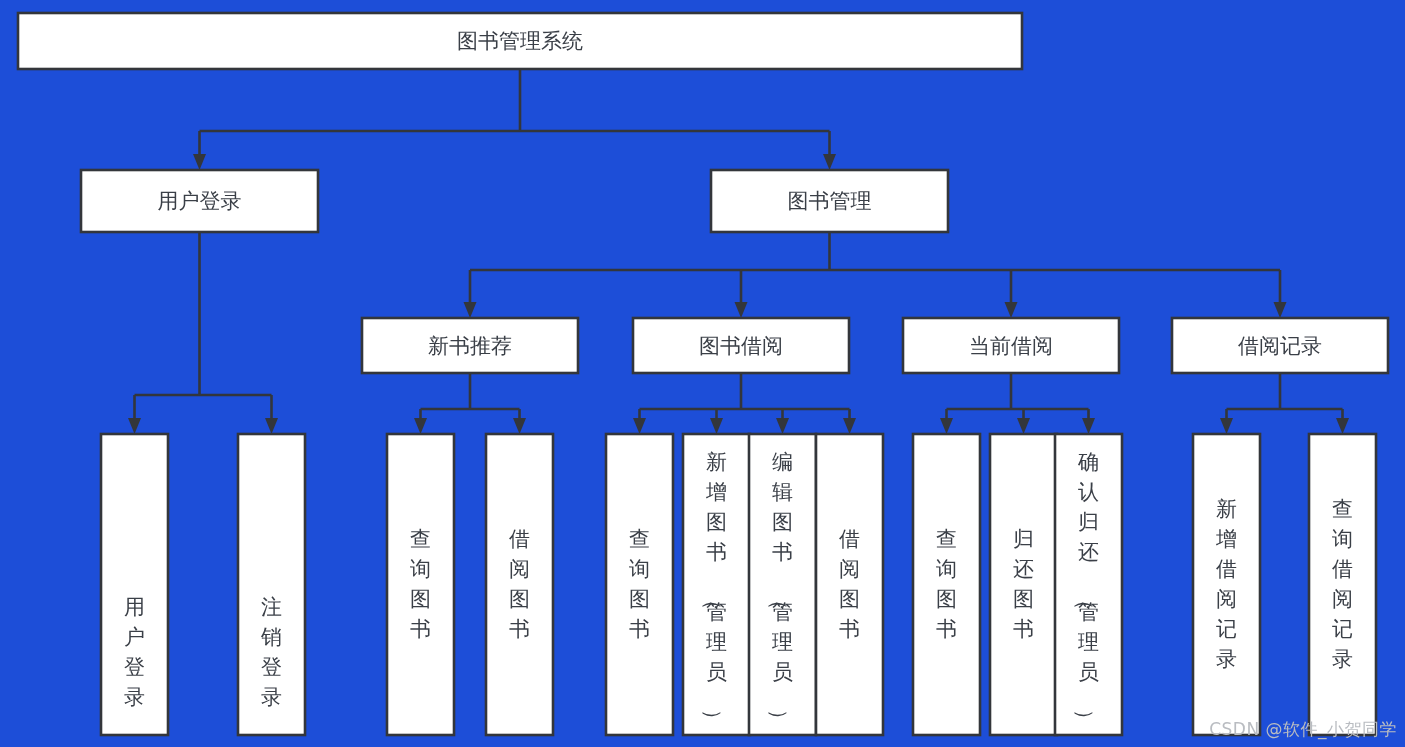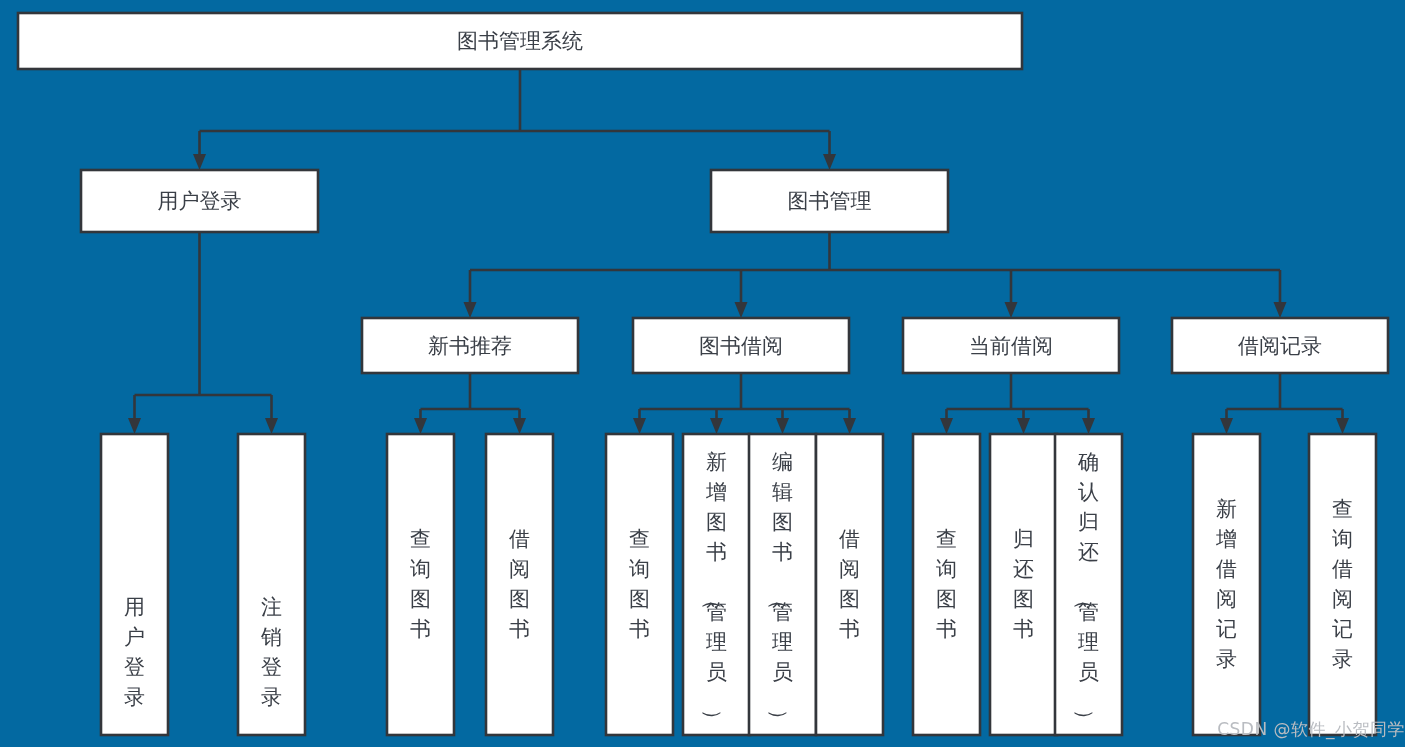--- a/index.html
+++ b/index.html
@@ -11,21 +11,21 @@
   body {
     width: 1405px;
     height: 747px;
     font-family: "DejaVu Sans", "Liberation Sans", sans-serif;
     overflow: hidden;
   }
   #diagram-root {
     position: relative;
     width: 1405px;
     height: 747px;
-    background: #0369a1;
+    background: #1d4ed8;
   }
   svg#flowchart {
     display: block;
     width: 1405px;
     height: 747px;
   }
   .node-box {
     fill: #ffffff;
     stroke: #33363b;
     stroke-width: 2.6;
@@ -48,21 +48,21 @@
     dominant-baseline: middle;
   }
   .node-label-v {
     font-family: "DejaVu Sans", "Liberation Sans", sans-serif;
     font-size: 21px;
     fill: #3a3f47;
     text-anchor: middle;
   }
   .watermark {
     position: absolute;
-    right: 0;
+    right: 8px;
     bottom: 6px;
     font-family: "DejaVu Sans", "Liberation Sans", sans-serif;
     font-size: 17px;
     color: #b9bcc1;
     white-space: nowrap;
     letter-spacing: 0.5px;
     pointer-events: none;
   }
 </style>
 </head>

